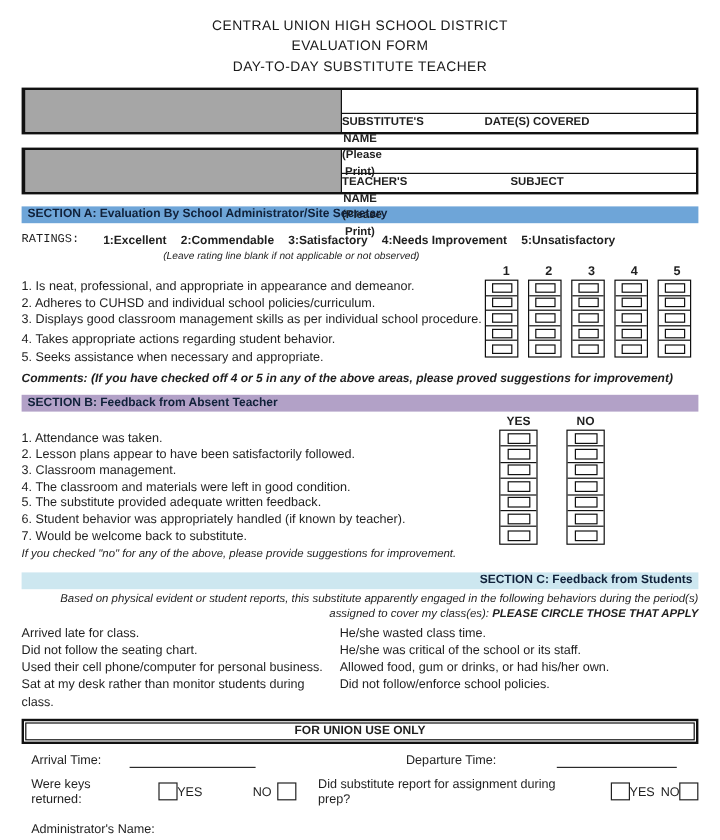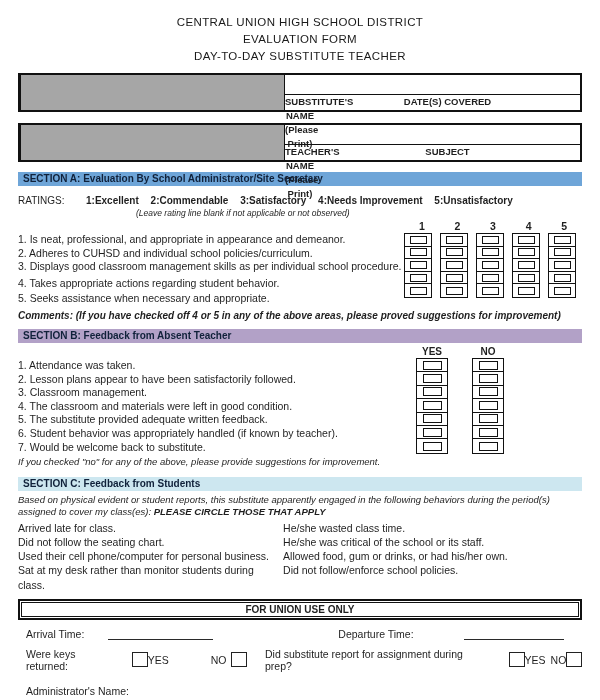--- a/index.html
+++ b/index.html
@@ -16,21 +16,21 @@
   .ntable .lab { font-size:9.5px; font-weight:bold; text-align:center; line-height:14px; }
 
   
   .secbar { margin-top:10px; font-size:10px; font-weight:bold; color:#10213a; padding:1px 5px 2px 5px; }
   .secbar.a { background:var(--section-a-bg,#6ea5d8); }
   .secbar.b { background:var(--section-b-bg,#b2a1c7); }
   .secbar.c { background:var(--section-c-bg,#cde7f0); }
 
   
   .ratings-row { margin-top:9px; font-size:10px; display:flex; }
-  .ratings-row .rl { width:68px; }
+  .ratings-row .rl { width:68px;font-family:Liberation Mono, monospace; }
   .ratings-row .scale span { font-weight:bold; margin-right:9px; }
   .ratings-note { font-size:8.5px; font-style:italic; margin:2px 0 0 118px; }
 
   
   .a-body { display:flex; margin-top:2px; }
   .a-items { flex:1; font-size:10.5px; line-height:13.6px; padding-top:13px; }
   .a-grid { width:178px; }
   .numrow { display:grid; grid-template-columns:repeat(5,1fr); text-align:center; font-size:10.5px; font-weight:bold; margin-bottom:1px; }
   .strips5 { display:grid; grid-template-columns:repeat(5,28px); column-gap:8px; justify-content:start; }
   .strip { border:1.5px solid #111; }
@@ -45,21 +45,21 @@
   .b-note { font-size:9.5px; font-style:italic; margin-top:1px; }
   .b-grid { width:172px; padding-top:1px; }
   .yn-labels { display:flex; gap:24px; margin-left:6px; }
   .yn-labels div { width:32px; text-align:center; font-size:10px; font-weight:bold; }
   .strips2 { display:flex; gap:24px; margin-left:6px; margin-top:1px; }
   .bstrip { width:32px; border:1.5px solid #111; }
   .bstrip .cell { height:13.4px; }
   .cb-in2 { width:19px; height:9px; border:1.5px solid #111; }
 
   
-  .c-intro { font-size:9.5px; font-style:italic; line-height:12.5px; margin-top:3px; }
+  .c-intro { font-size:9.5px; font-style:italic; line-height:12.5px; margin-top:3px;text-align:right; }
   .c-intro b { font-weight:bold; }
   .c-cols { display:flex; margin-top:2px; font-size:10.5px; line-height:14.2px; }
   .c-left { width:47%; }
   .c-right { width:53%; }
 
   
   .office-box { margin-top:7px; border:2px solid #111; padding:1px; }
   .office-box .inner { border:1px solid #111; text-align:center; font-size:10px; font-weight:bold; line-height:13px; }
 
   .orow { display:flex; align-items:flex-end; font-size:10.5px; margin-top:8px; }
@@ -277,21 +277,21 @@
               <span class="cb-in2"></span>
             </div>
           <div class="cell">
               <span class="cb-in2"></span>
             </div>
         </div>
       </div>
     </div>
   </div>
 
-  <div class="secbar c" style="margin-top:8px;">SECTION C: Feedback from Students</div>
+  <div class="secbar c" style="margin-top:8px;text-align:right;">SECTION C: Feedback from Students</div>
 
   <div class="c-intro">
     <span>Based on physical evident or student reports, this substitute apparently engaged in the following behaviors during the period(s) assigned to cover my class(es):</span>
     <b>PLEASE CIRCLE THOSE THAT APPLY</b>
   </div>
 
   <div class="c-cols">
     <div class="c-left">
       <div>Arrived late for class.</div>
       <div>Did not follow the seating chart.</div>

